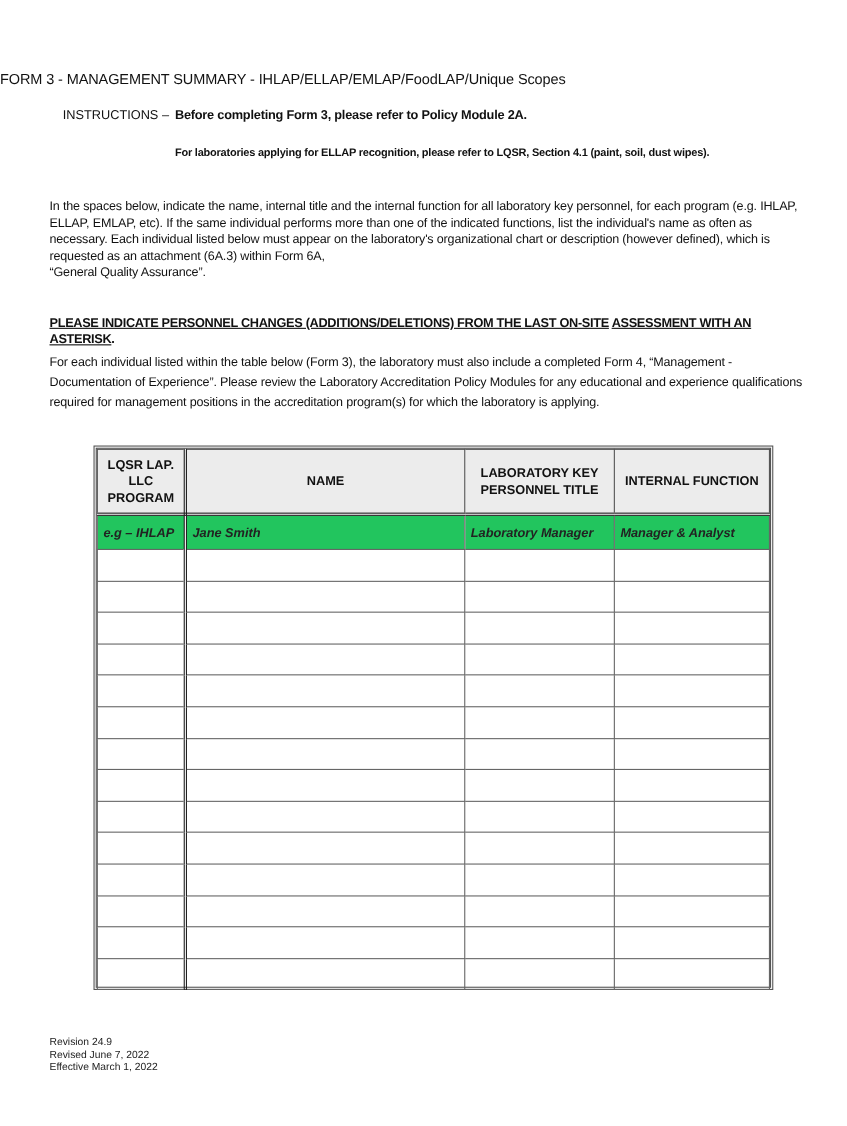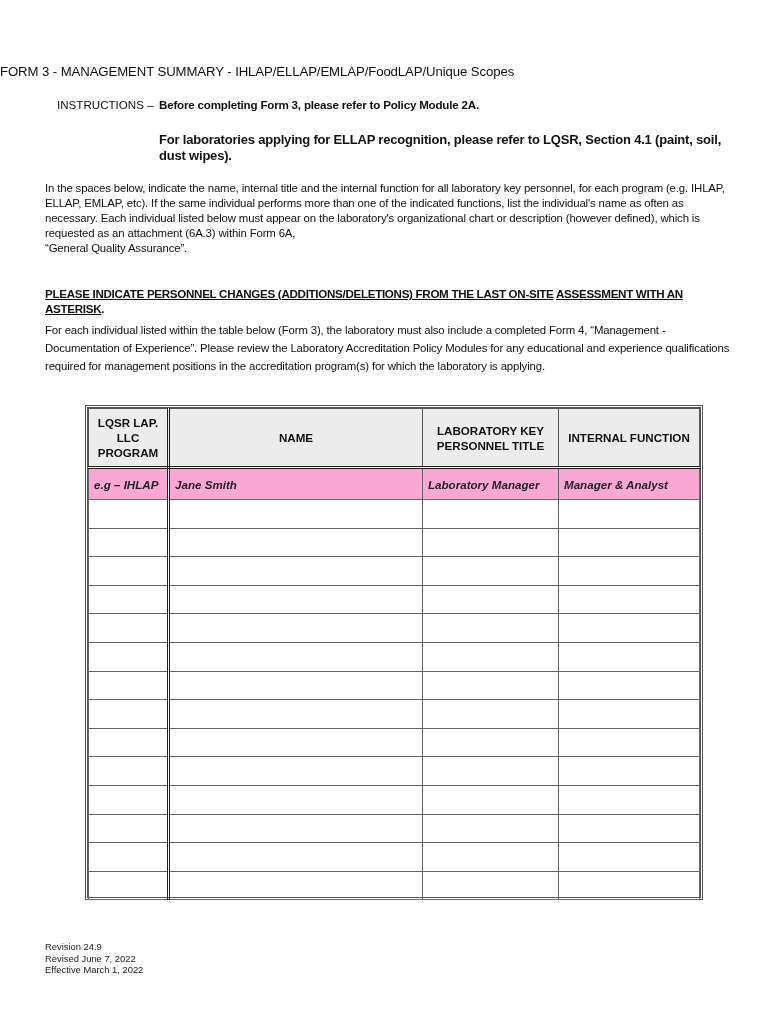--- a/index.html
+++ b/index.html
@@ -8,21 +8,21 @@
       font-family: "Liberation Sans", "DejaVu Sans", sans-serif;
       color: #111111;
     }
     .abs { position: absolute; }
     .title {
       left: 0; width: 770px; top: 64px; 
       font-size: 13.2px; letter-spacing: -0.1px;
     }
     .instr-label { left: 45px; top: 98px; font-size: 11.6px; margin-left: 12px; }
     .instr-line1 { left: 159px; top: 98px; font-size: 11.6px; font-weight: bold; letter-spacing: -0.2px; }
-    .instr-line2 { left: 159px; top: 132px; width: 570px; font-size: 13px; font-weight: bold; line-height: 16px; letter-spacing: -0.2px; }
+    .instr-line2 { left: 159px; top: 132px; width: 570px; font-size: 10px; font-weight: bold; line-height: 16px; letter-spacing: -0.2px; }
     .para1 { left: 45px; top: 181px; width: 690px; font-size: 11.4px; line-height: 15px; letter-spacing: -0.15px; }
     .notice { left: 45px; top: 286px; width: 690px; font-size: 11.6px; line-height: 15px; font-weight: bold; letter-spacing: -0.3px; }
     .notice .u { text-decoration: underline; }
     .para2 { left: 45px; top: 321px; width: 690px; font-size: 11.4px; line-height: 18px; letter-spacing: -0.15px; }
 
     .table-wrap {
       left: 85px; top: 405px; width: 618px; height: 495px;
       border: 3px double #555555; box-sizing: border-box;
     }
     table.personnel {
@@ -33,21 +33,21 @@
       text-align: center; vertical-align: middle; line-height: 15px;
       border: 1px solid #555555; padding: 0 2px;
       height: 57px;
     }
     table.personnel tr.header-row th { border-bottom: 3px double #222222; }
     table.personnel td {
       border: 1px solid #666666; height: 27.6px; padding: 0 5px;
       font-size: 11.6px; font-weight: bold; font-style: italic; color: #222222;
       white-space: nowrap; overflow: hidden;
     }
-    table.personnel tr.example-row td { background: #f9a8d4; height: 30px; font-style: italic; }
+    table.personnel tr.example-row td { background: #22c55e; height: 30px; font-style: italic; }
     table.personnel td.col-program, table.personnel th.col-program { border-right: 3px double #222222; }
     .footer { left: 45px; top: 941px; font-size: 9.4px; line-height: 11.5px; color: #222222; }
   </style>
 </head>
 <body>
 
 <div class="abs title">FORM 3 - MANAGEMENT SUMMARY - IHLAP/ELLAP/EMLAP/FoodLAP/Unique Scopes</div>
 
 <div class="abs instr-label">INSTRUCTIONS –</div>
 <div class="abs instr-line1">Before completing Form 3, please refer to Policy Module 2A.</div>

